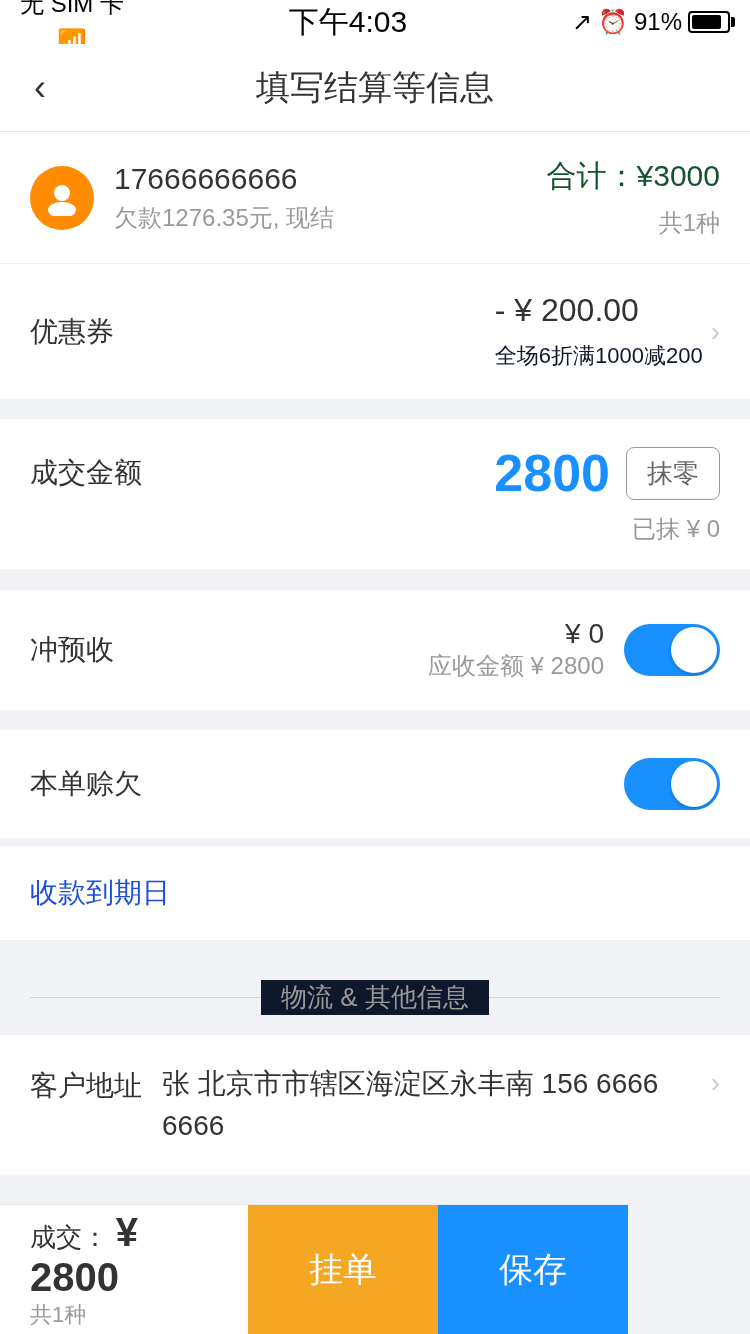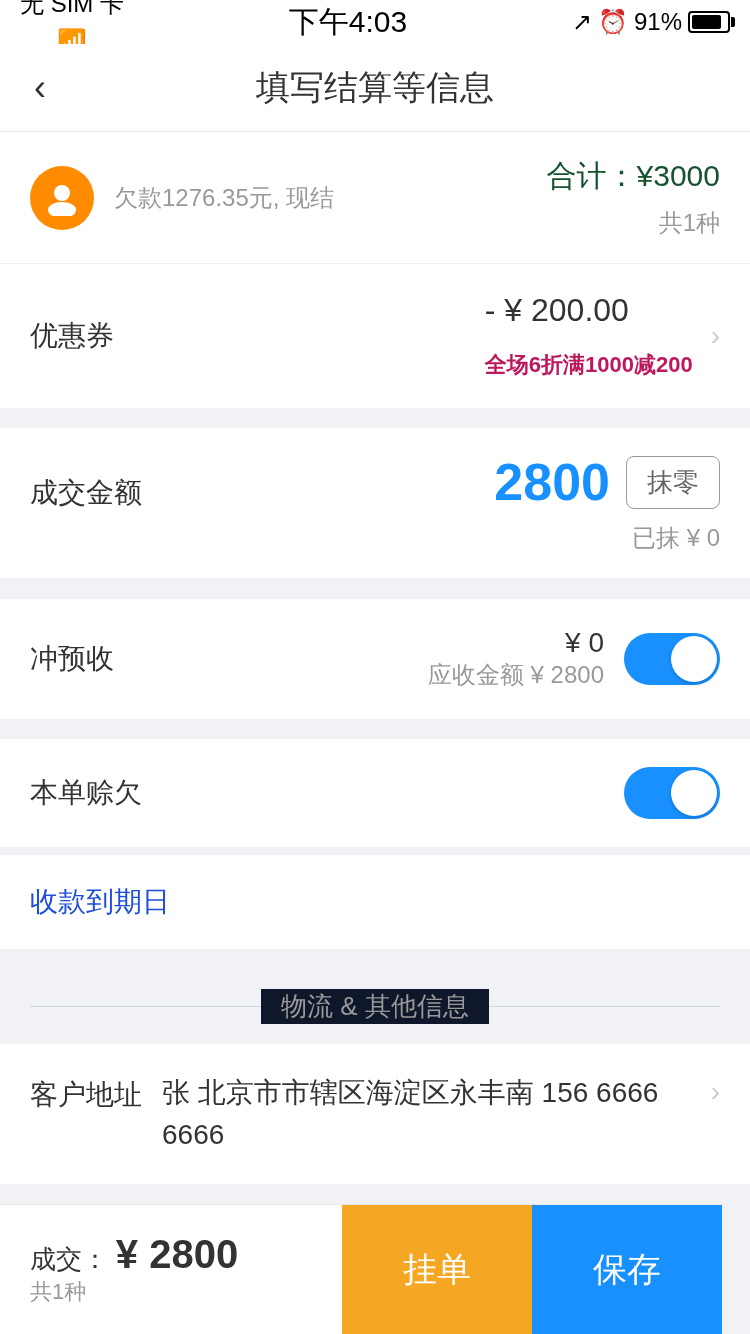--- a/index.html
+++ b/index.html
@@ -144,49 +144,47 @@
       border-top: 1px solid #f0f0f0;
     }
     .coupon-label {
       font-size: 28px;
       color: #333;
       flex: 1;
     }
     .coupon-right {
       display: flex;
       align-items: center;
-      gap: 10px;
     }
     .coupon-amount {
       font-size: 32px;
       color: #333;
       font-weight: 500;
     }
     .coupon-desc {
       font-size: 22px;
-      color: #be185d;
-      margin-top: 21px;
+      color: #0f172a;
+      margin-top: 12px;
       text-align: right;
-      font-weight: bold;
     }
     .chevron-right {
       font-size: 28px;
       color: #ccc;
       margin-left: 8px;
     }
 
     
     .amount-section {
       background: #fff;
       padding: 24px 30px;
       margin-bottom: 20px;
     }
     .amount-row {
       display: flex;
-      align-items: flex-end;
+      align-items: center;
       justify-content: space-between;
       margin-bottom: 10px;
     }
     .amount-label {
       font-size: 28px;
       color: #333;
     }
     .amount-value-group {
       display: flex;
       align-items: center;
@@ -348,21 +346,21 @@
       color: #ccc;
       padding-top: 4px;
       margin-left: 10px;
     }
 
     
     .bottom-bar {
       position: fixed;
       bottom: 0;
       left: 0;
-      width: 722px;
+      width: 628px;
       height: 130px;
       background: #fff;
       display: flex;
       align-items: center;
       border-top: 1px solid #e8e8e8;
       justify-content: center;
     }
     .bottom-summary {
       flex: 1;
       padding: 0 30px;
@@ -428,20 +426,21 @@
 
   <div class="section">
     <div class="customer-row">
       <div class="avatar">
         <svg class="avatar-icon" viewBox="0 0 36 36">
           <circle cx="18" cy="13" r="8" fill="#fff"></circle>
           <ellipse cx="18" cy="30" rx="14" ry="8" fill="#fff"></ellipse>
         </svg>
       </div>
       <div class="customer-info">
+        <div class="customer-name">17666666666</div>
         <div class="customer-sub">欠款1276.35元, 现结</div>
       </div>
       <div class="customer-total">
         <div class="total-amount">
           <span>合计：</span><span>¥3000</span>
         </div>
         <div class="total-count">共1种</div>
       </div>
     </div>
 

